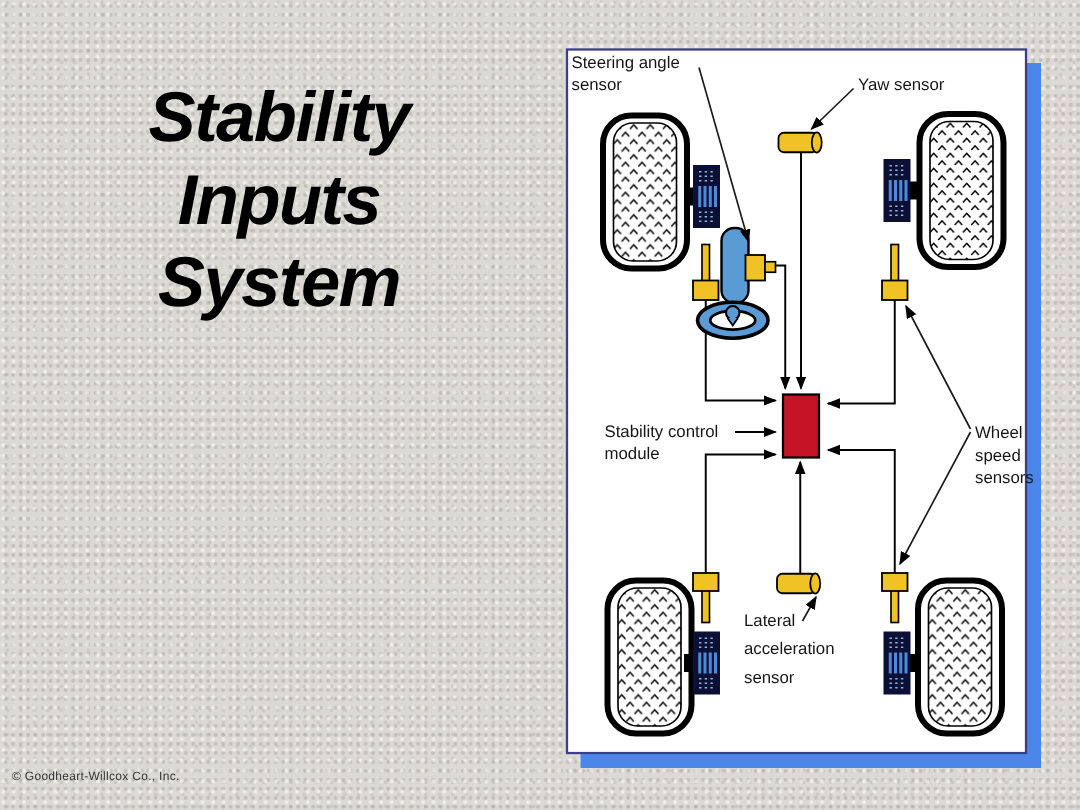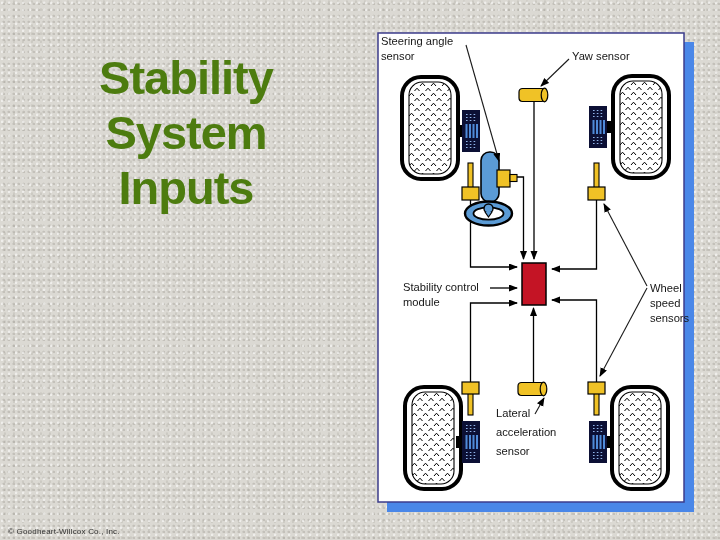--- a/index.html
+++ b/index.html
@@ -8,39 +8,39 @@
     font-family:"Liberation Sans",sans-serif;
     background-color:#dbd9d3;
     background-image:
       radial-gradient(circle at 30% 40%, rgba(255,255,255,.55) 0 1px, rgba(0,0,0,0) 1.6px),
       radial-gradient(circle at 75% 65%, rgba(150,148,140,.35) 0 1px, rgba(0,0,0,0) 1.6px),
       radial-gradient(circle at 55% 20%, rgba(170,168,160,.3) 0 1px, rgba(0,0,0,0) 1.5px);
     background-size:7px 7px,5px 6px,9px 8px;
   }
   .title{
     position:absolute;left:0;top:50px;width:372px;
-    text-align:center;color:#4d7c0f;font-weight:bold;
-    font-size:47px;line-height:55px;letter-spacing:-1px;
+    text-align:center;color:#000000;font-weight:bold;
+    font-size:47px;line-height:55px;letter-spacing:-1px;font-style:italic;
   }
   .copyright{
-    position:absolute;left:8px;bottom:4px;
+    position:absolute;left:8px;bottom:18px;
     font-size:8px;color:#333;letter-spacing:.2px;margin-top:19px;
   }
   svg{position:absolute;left:0;top:0;}
   .lbl{font-family:"Liberation Sans",sans-serif;font-size:11.2px;fill:#161616;}
   .wire{stroke:#000;stroke-width:1.3;fill:none;}
   .ptr{stroke:#1a1a1a;stroke-width:1.1;fill:none;}
 </style>
 </head>
 <body>
 
 <div class="title">
   <div>Stability</div>
+  <div>Inputs</div>
   <div>System</div>
-  <div>Inputs</div>
 </div>
 
 <svg width="720" height="540" viewBox="0 0 720 540">
   <defs>
     <pattern id="tread" patternUnits="userSpaceOnUse" width="11" height="10">
       <path d="M1.5 4 L4 1.2 L6.5 4" stroke="#000" stroke-width="1" fill="none"></path>
       <path d="M7 9 L9.5 6.2 L12 9" stroke="#000" stroke-width="1" fill="none"></path>
       <path d="M-4 9 L-1.5 6.2 L1 9" stroke="#000" stroke-width="1" fill="none"></path>
     </pattern>
     <marker id="arr" markerUnits="userSpaceOnUse" markerWidth="10" markerHeight="8" refX="8" refY="3.5" orient="auto">

